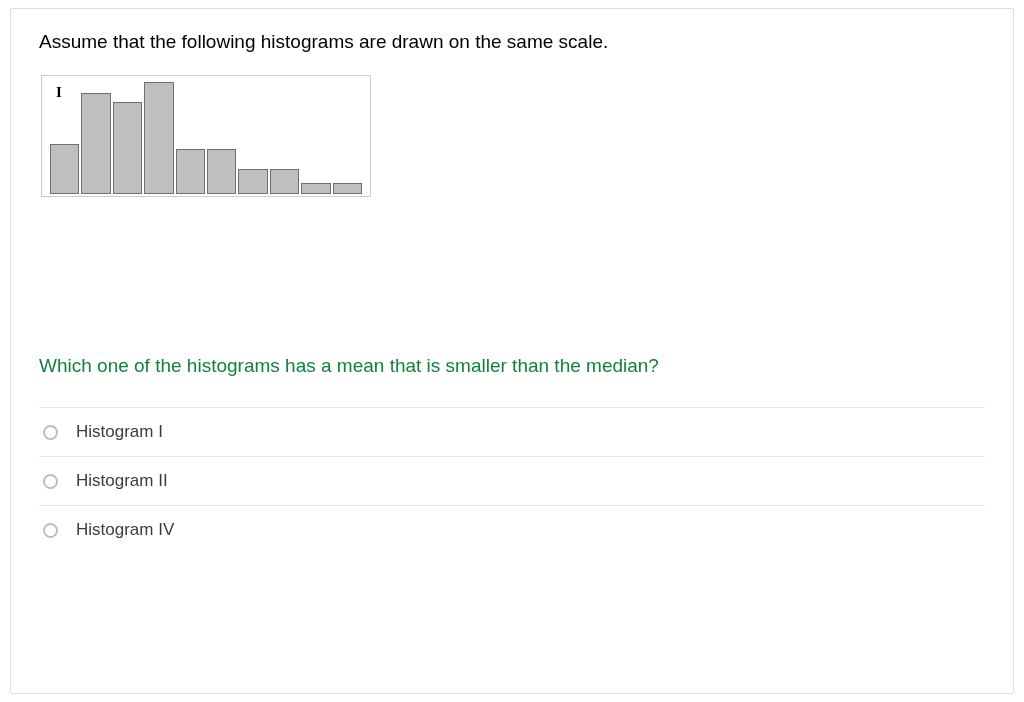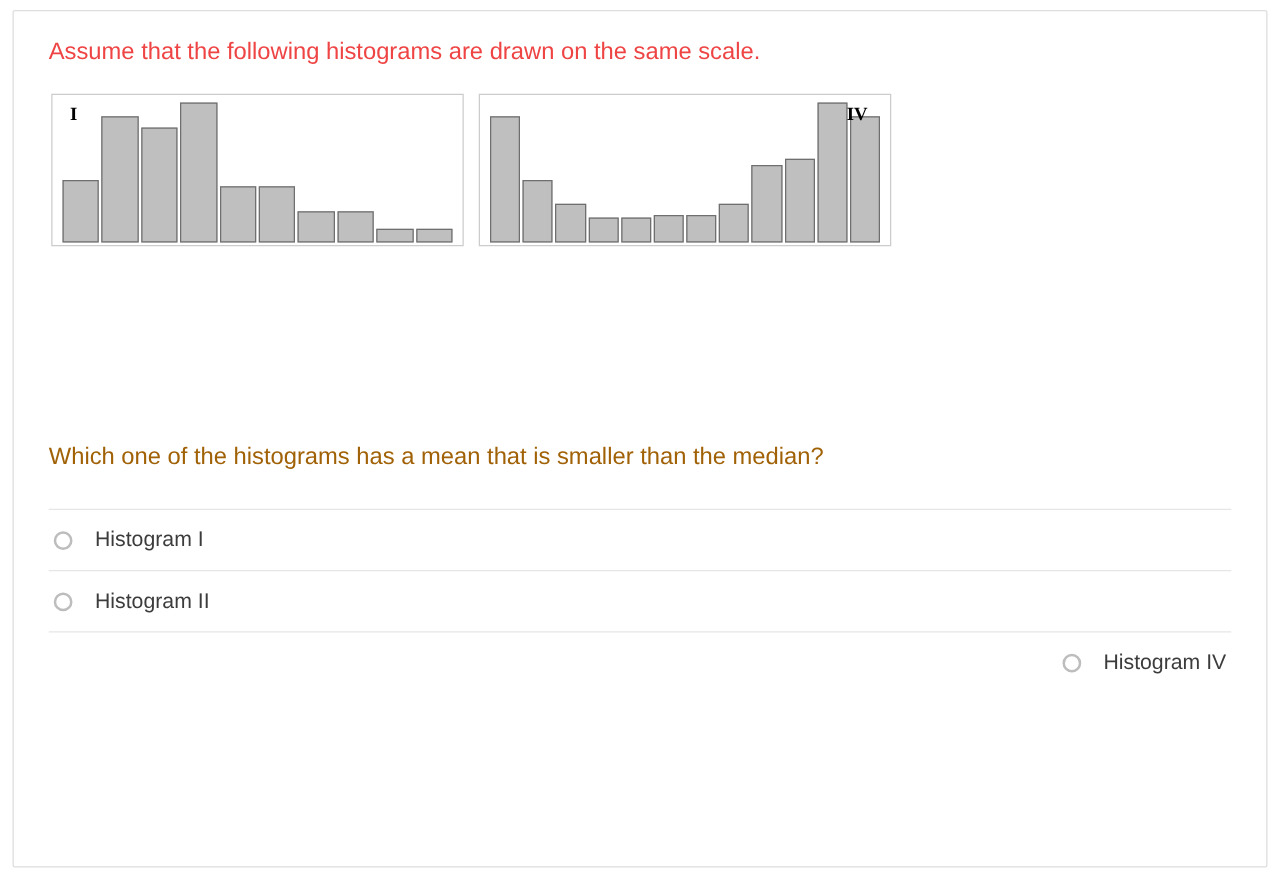--- a/index.html
+++ b/index.html
@@ -19,27 +19,27 @@
     border: 1px solid #ddd;
     border-radius: 2px;
     padding: 22px 28px 12px 28px;
     box-sizing: border-box;
     height: 100%;
     overflow: hidden;
   }
   .prompt {
     font-size: 19px;
     font-weight: 400;
-    color: #ef4444;
+    color: #000000;
     margin: 0 0 22px 0;
   }
   .followup {
     font-size: 19px;
     font-weight: 400;
-    color: #a16207;
+    color: #15803d;
     margin: 26px 0 30px 0;
   }
   .hist-grid {
     display: grid;
     grid-template-columns: 330px 330px;
     grid-template-rows: 122px 122px;
     gap: 10px 12px;
     margin-left: 2px;
   }
   .hist-box {
@@ -82,21 +82,20 @@
     display: flex;
     align-items: center;
     gap: 18px;
     padding: 14px 4px;
     border-top: 1px solid #e6e6e6;
     font-size: 17px;
     color: #3c3c3c;
   }
   .option-row:last-child {
     border-bottom: 1px solid transparent;
-    justify-content: flex-end;
   }
   .radio {
     width: 15px;
     height: 15px;
     border: 2px solid #bdbdbd;
     border-radius: 50%;
     flex: 0 0 auto;
     background: #fff;
     box-sizing: border-box;
   }
@@ -118,37 +117,20 @@
             <div class="bar" style="height: 82%;"></div>
             <div class="bar" style="height: 100%;"></div>
             <div class="bar" style="height: 40%;"></div>
             <div class="bar" style="height: 40%;"></div>
             <div class="bar" style="height: 22%;"></div>
             <div class="bar" style="height: 22%;"></div>
             <div class="bar" style="height: 10%;"></div>
             <div class="bar" style="height: 10%;"></div>
           </div>
       </div>
-      <div class="hist-box">
-        <div class="hist-label right">IV</div>
-        <div class="bars">
-            <div class="bar" style="height: 90%;"></div>
-            <div class="bar" style="height: 45%;"></div>
-            <div class="bar" style="height: 28%;"></div>
-            <div class="bar" style="height: 18%;"></div>
-            <div class="bar" style="height: 18%;"></div>
-            <div class="bar" style="height: 20%;"></div>
-            <div class="bar" style="height: 20%;"></div>
-            <div class="bar" style="height: 28%;"></div>
-            <div class="bar" style="height: 55%;"></div>
-            <div class="bar" style="height: 60%;"></div>
-            <div class="bar" style="height: 100%;"></div>
-            <div class="bar" style="height: 90%;"></div>
-          </div>
-      </div>
     </div>
 
     <div class="followup">Which one of the histograms has a mean that is smaller than the median?</div>
 
     <div class="options">
       <div class="option-row">
         <span class="radio"></span>
         <span>Histogram I</span>
       </div>
       <div class="option-row">

